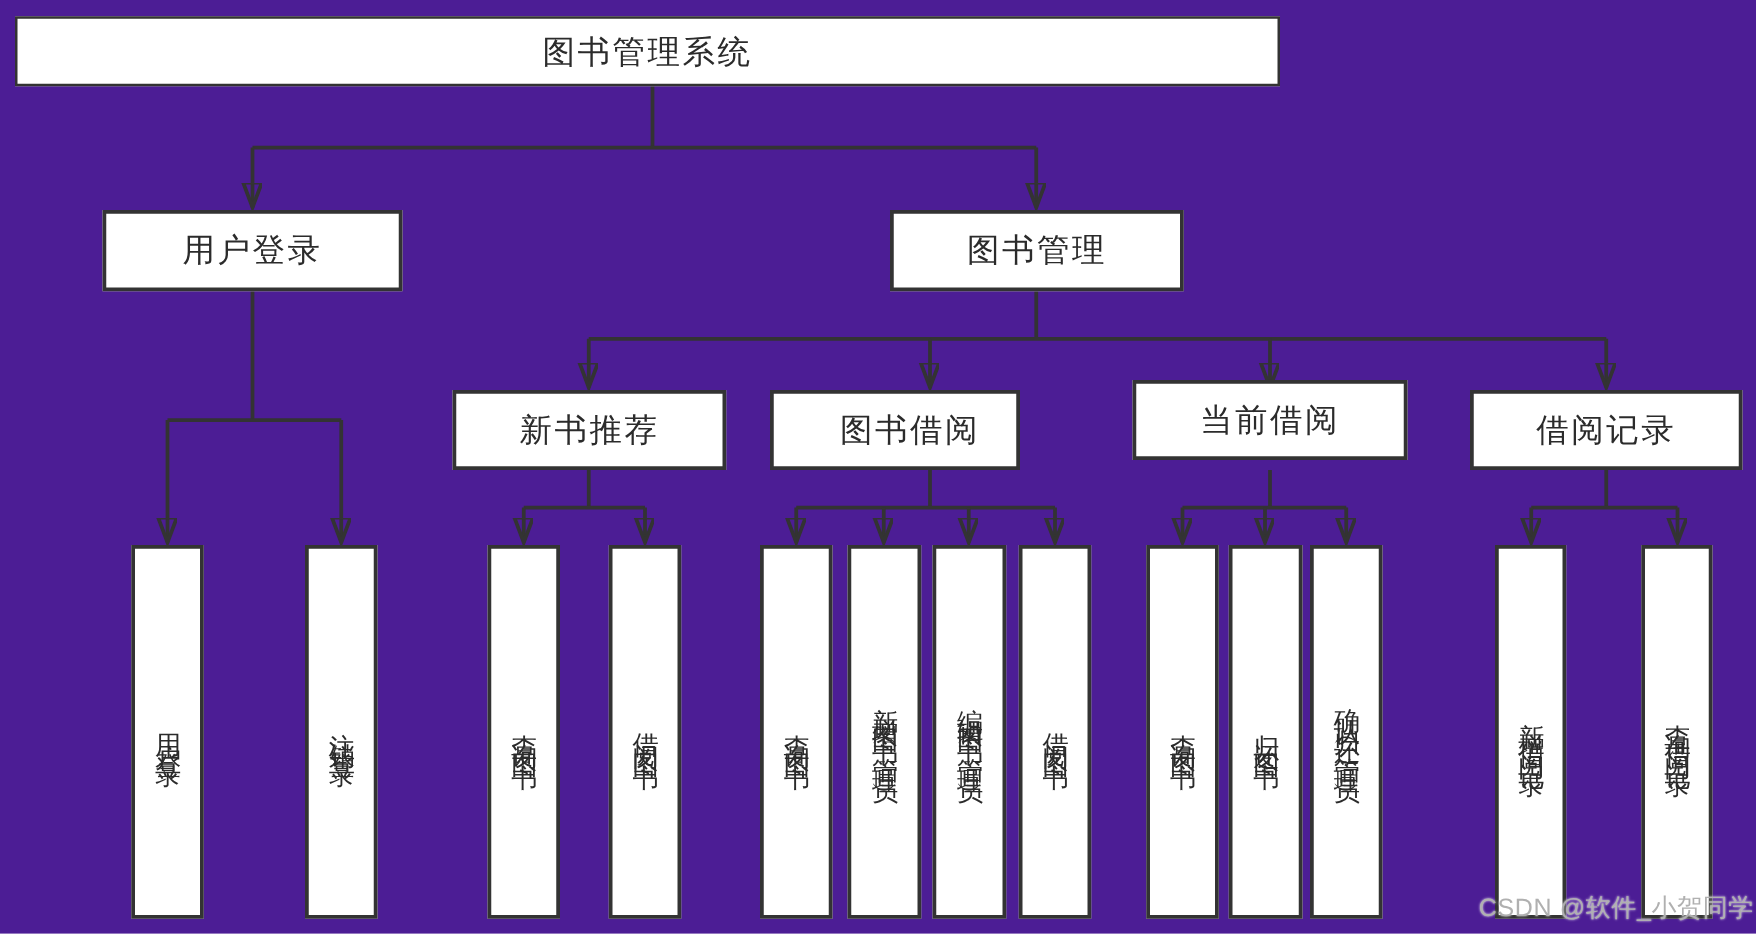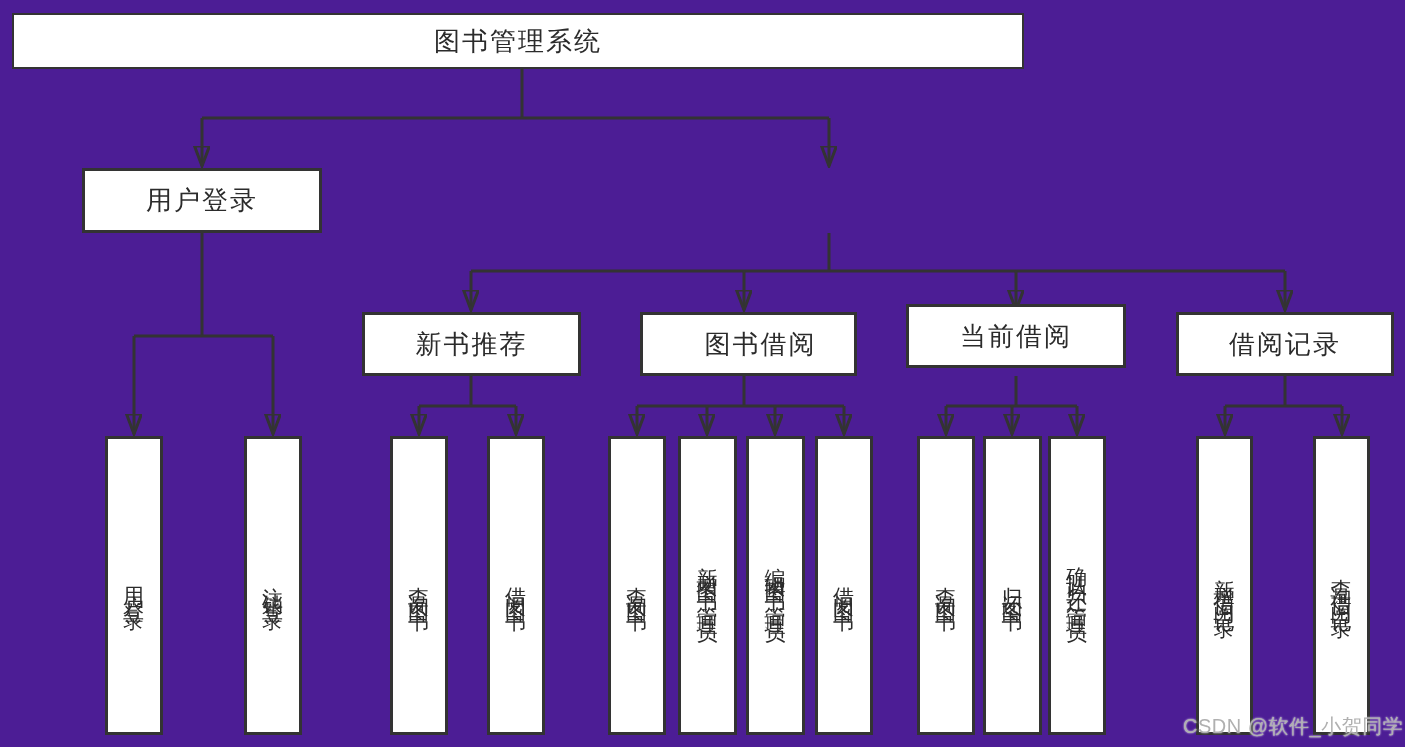--- a/index.html
+++ b/index.html
@@ -84,25 +84,28 @@
     </g>
   </svg>
 
   <div class="node root" style="left:12px;top:13px;width:1012px;height:56px;">
     <span class="hlabel">图书管理系统</span>
   </div>
 
   <div class="node" style="left:82px;top:168px;width:240px;height:65px;">
     <span class="hlabel">用户登录</span>
   </div>
+  <div class="node" style="left:712px;top:168px;width:235px;height:65px;">
+    <span class="hlabel">图书管理</span>
+  </div>
 
   <div class="node" style="left:362px;top:312px;width:219px;height:64px;">
     <span class="hlabel">新书推荐</span>
   </div>
-  <div class="node" style="left:640px;top:312px;width:217px;height:64px;padding-left:24px;">
+  <div class="node" style="left:616px;top:312px;width:200px;height:64px;padding-left:24px;">
     <span class="hlabel">图书借阅</span>
   </div>
   <div class="node" style="left:906px;top:304px;width:220px;height:64px;">
     <span class="hlabel">当前借阅</span>
   </div>
   <div class="node" style="left:1176px;top:312px;width:218px;height:64px;">
     <span class="hlabel">借阅记录</span>
   </div>
 
   <div class="node" style="left:105px;top:436px;width:58px;height:299px;">

